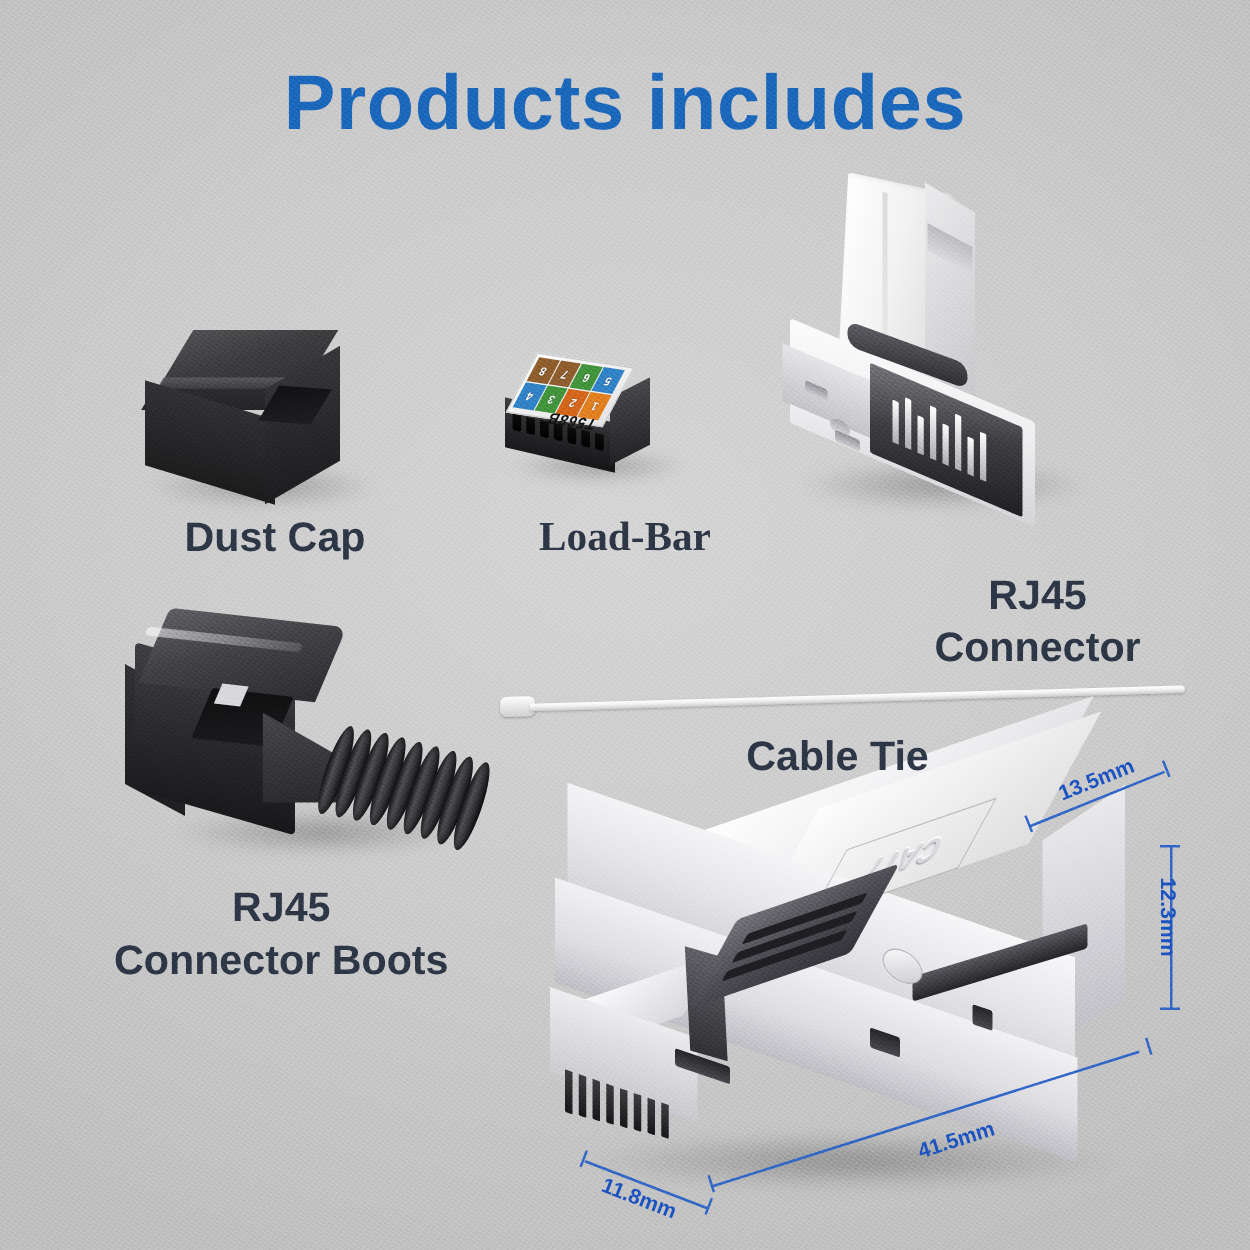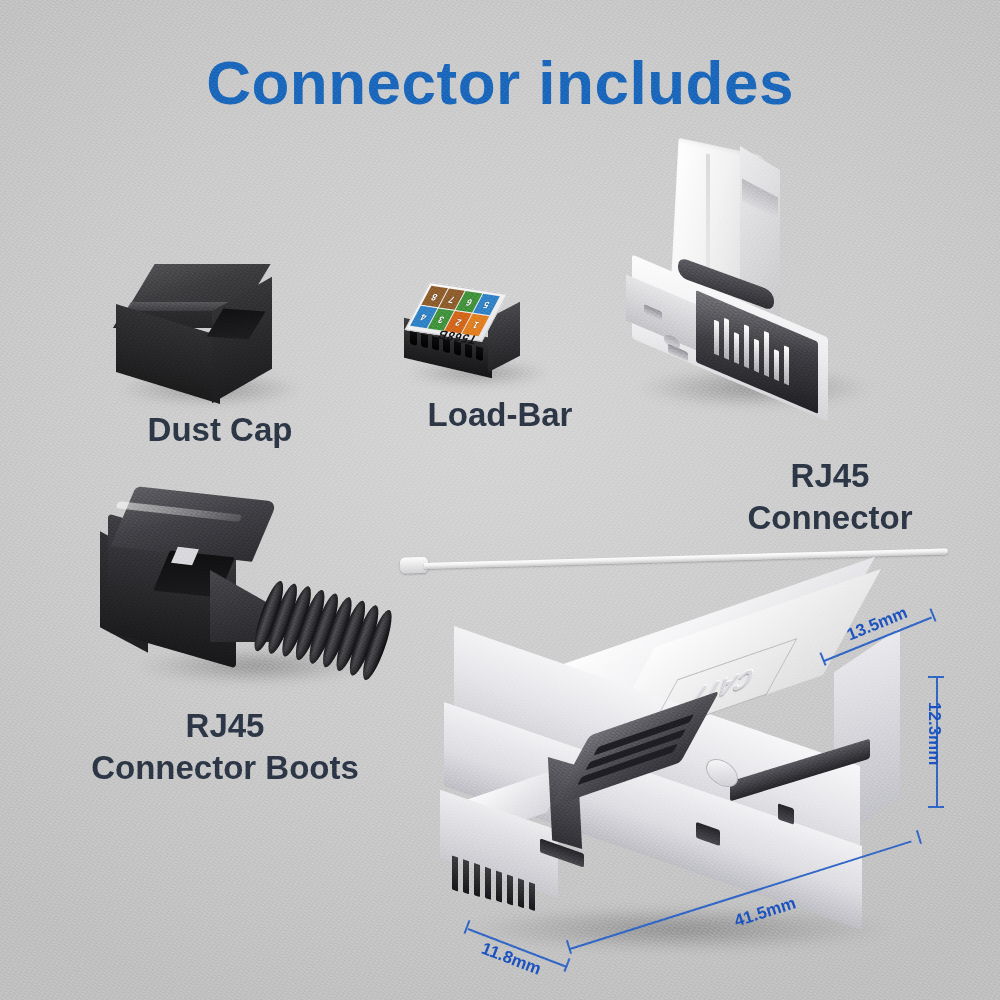--- a/index.html
+++ b/index.html
@@ -322,21 +322,21 @@
   .mc-vent{
     position:absolute;background:linear-gradient(180deg,#232327,#45454b);
     transform:skewY(19deg);border-radius:2px;
   }
 </style>
 </head>
 <body>
 
 <div id="stage">
 
-  <div class="title">Connector includes</div>
+  <div class="title">Products includes</div>
 
   <div class="shadow" style="left:120px;top:372px;width:180px;height:34px;"></div>
   <div class="part" style="left:110px;top:258px;width:190px;height:140px;">
     <div class="cap-top"></div>
     <div class="cap-rail"></div>
     <div class="cap-topfront"></div>
     <div class="cap-front"></div>
     <div class="cap-side"></div>
     <div class="cap-slot"></div>
   </div>
@@ -361,21 +361,21 @@
         <div class="lb-cell" style="background: rgb(210, 98, 26);">2</div>
         <div class="lb-cell" style="background: rgb(63, 143, 58);">3</div>
         <div class="lb-cell" style="background: rgb(47, 125, 196);">4</div>
         <div class="lb-cell" style="background: rgb(47, 125, 196);">5</div>
         <div class="lb-cell" style="background: rgb(63, 143, 58);">6</div>
         <div class="lb-cell" style="background: rgb(138, 90, 43);">7</div>
         <div class="lb-cell" style="background: rgb(138, 90, 43);">8</div>
       </div>
     <div class="lb-text">T568B</div>
   </div>
-  <div class="label" style="left:380px;top:394px;width:240px;">Load-Bar</div>
+  <div class="label" style="left:380px;top:409px;width:240px;font-family:Liberation Serif, serif;">Load-Bar</div>
 
   <div class="shadow" style="left:640px;top:368px;width:230px;height:40px;"></div>
   <div class="part" style="left:622px;top:146px;width:260px;height:260px;">
     <div class="rj-lid"></div>
     <div class="rj-lid2"></div>
     <div class="rj-lidnotch"></div>
     <div class="rj-lidcrease"></div>
     <div class="rj-body"></div>
     <div class="rj-bodyside"></div>
     <div class="rj-cavity"></div>
@@ -418,20 +418,21 @@
       <div class="bt-ring" style="left:112px;top:2px;"></div>
     </div>
   </div>
   <div class="label" style="left:60px;top:705px;width:330px;">RJ45
 Connector Boots</div>
 
   <div class="tie">
     <div class="tie-head"></div>
     <div class="tie-strap"></div>
   </div>
+  <div class="label" style="left:555px;top:584px;width:230px;">Cable Tie</div>
 
   <div class="shadow" style="left:470px;top:906px;width:420px;height:46px;"></div>
   <div class="mc">
     <div class="mc-right"></div>
     <div class="mc-top"></div>
     <div class="mc-topB"></div>
     <div class="mc-front"></div>
     <div class="mc-lowface"></div>
     <div class="mc-nosetop"></div>
     <div class="mc-nose"></div>

